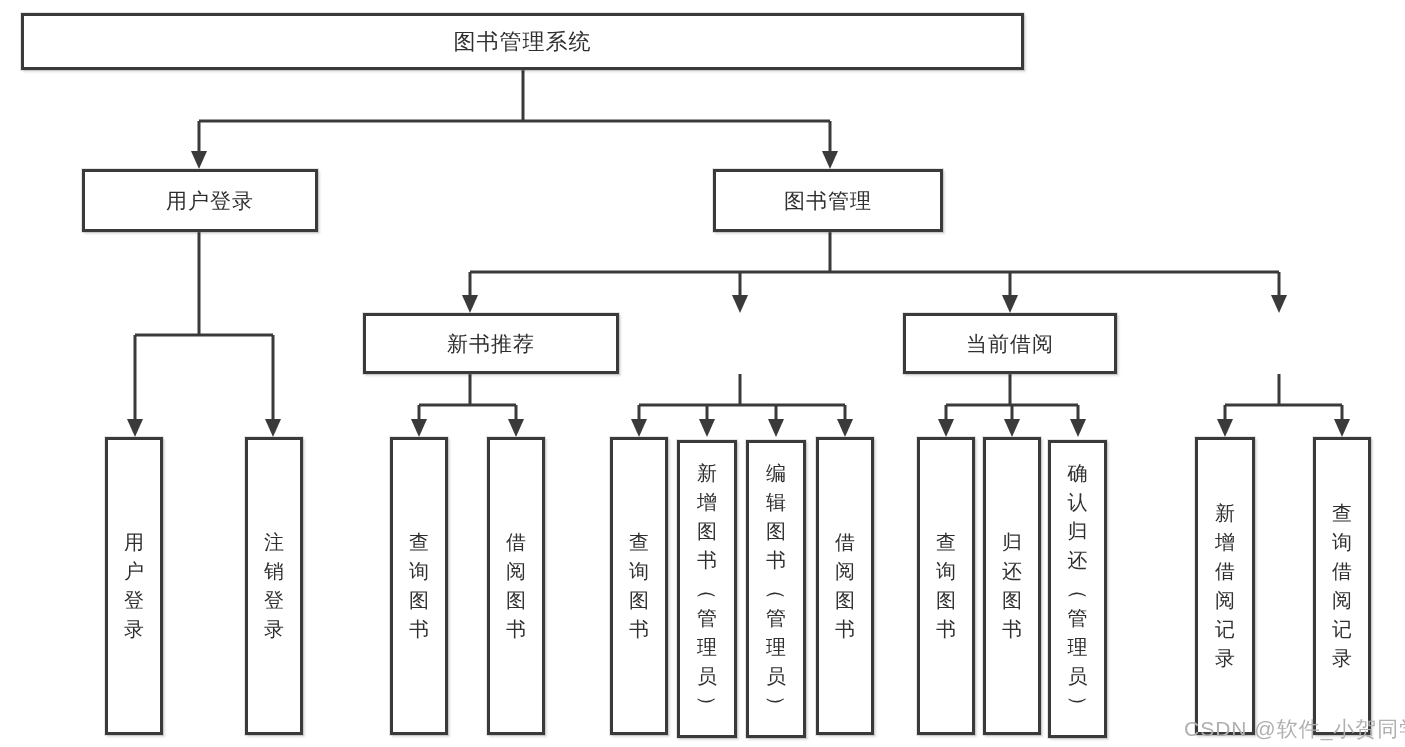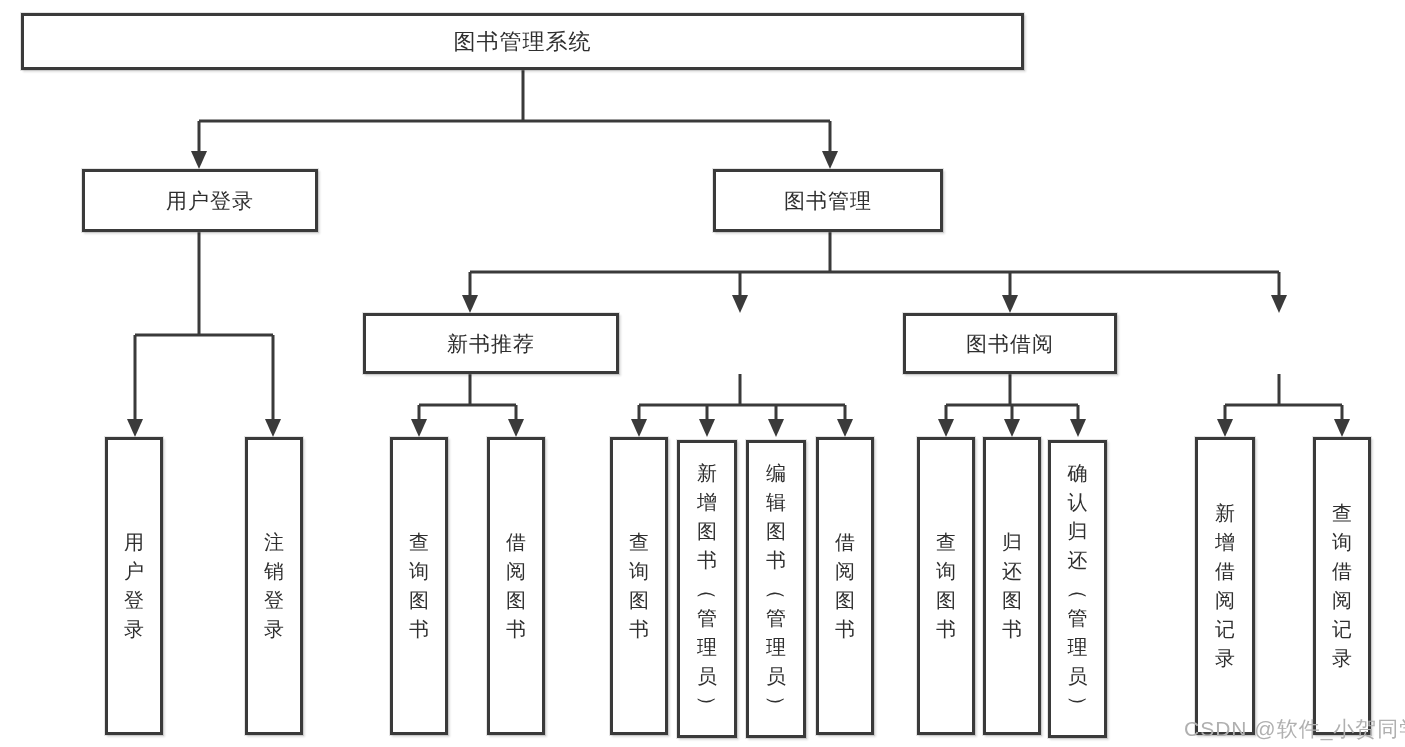--- a/index.html
+++ b/index.html
@@ -121,21 +121,21 @@
     <polygon points="1217,419 1233,419 1225,437"></polygon>
     <polygon points="1334,419 1350,419 1342,437"></polygon>
   </svg>
 
   <div class="node root-node" style="left:21px;top:13px;width:1003px;height:57px;">图书管理系统</div>
 
   <div class="node h-node" style="left:82px;top:169px;width:236px;height:63px;padding-left:20px;">用户登录</div>
   <div class="node h-node" style="left:713px;top:169px;width:230px;height:63px;">图书管理</div>
 
   <div class="node h-node" style="left:363px;top:313px;width:256px;height:61px;">新书推荐</div>
-  <div class="node h-node" style="left:903px;top:313px;width:214px;height:61px;">图书借阅</div>
+  <div class="node h-node" style="left:903px;top:313px;width:214px;height:61px;">当前借阅</div>
 
   <div class="node leaf" style="left:105px;top:437px;width:58px;height:298px;">
       <span class="vchar">用</span>
       <span class="vchar">户</span>
       <span class="vchar">登</span>
       <span class="vchar">录</span>
     </div>
   <div class="node leaf" style="left:245px;top:437px;width:58px;height:298px;">
       <span class="vchar">注</span>
       <span class="vchar">销</span>

